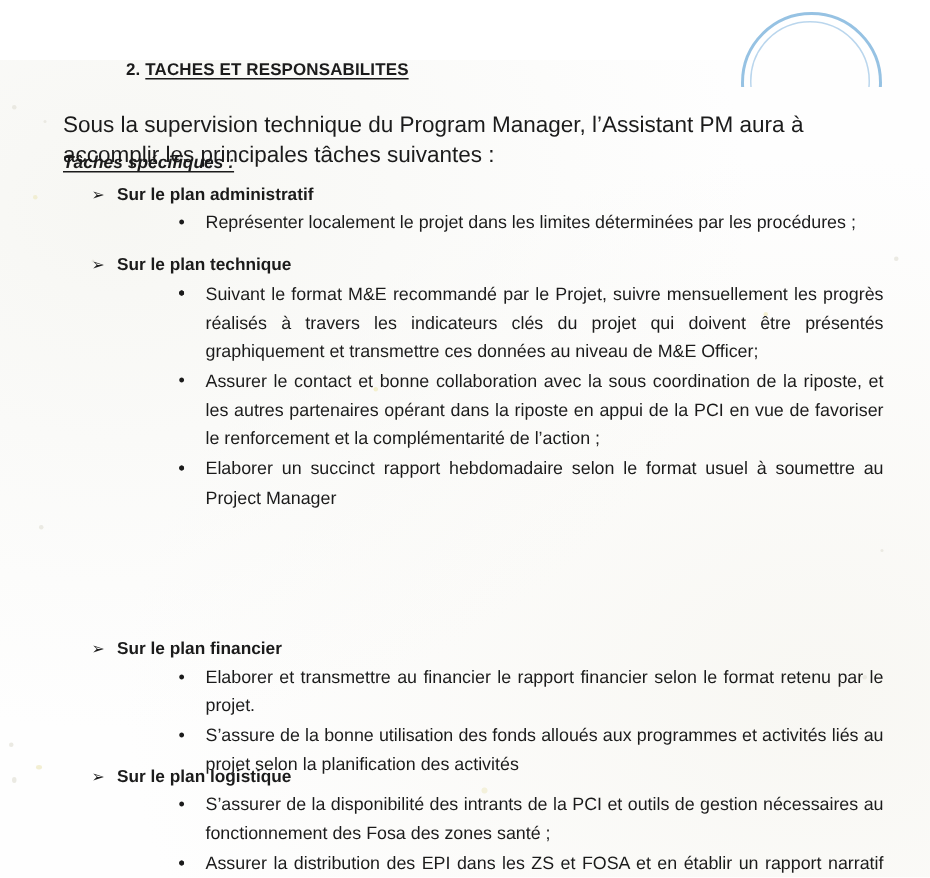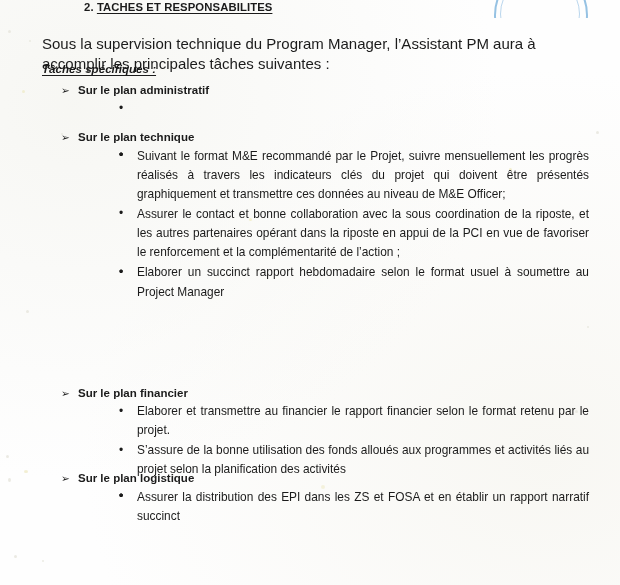--- a/index.html
+++ b/index.html
@@ -18,20 +18,21 @@
   }
 
   
   .page {
     position: absolute;
     inset: 0;
     background:
       radial-gradient(ellipse at 12% 18%, rgba(246,246,242,0.9) 0%, rgba(255,255,255,0) 55%),
       radial-gradient(ellipse at 88% 78%, rgba(247,246,241,0.85) 0%, rgba(255,255,255,0) 60%),
       #fefefe;
+    margin-top: 40px;
   }
 
   .scan-speck {
     position: absolute;
     background: #e8e6de;
     border-radius: 50%;
     opacity: .85;
     pointer-events: none;
   }
 
@@ -226,20 +227,21 @@
     <div class="sub-head">Tâches spécifiques :</div>
 
     <div class="grp" style="top:82px;">
       <div class="grp-title">
         <span class="arrow">➢</span>
         <span>Sur le plan administratif</span>
       </div>
       <ul class="bullets">
         <li class="nojust">
           <span class="dot">•</span>
+          <span>Représenter localement le projet dans les limites déterminées par les procédures ;</span>
         </li>
       </ul>
     </div>
 
     <div class="grp" style="top:129px;">
       <div class="grp-title">
         <span class="arrow">➢</span>
         <span>Sur le plan technique</span>
       </div>
       <ul class="bullets">
@@ -285,20 +287,21 @@
     </div>
 
     <div class="grp" style="top:470px;">
       <div class="grp-title">
         <span class="arrow">➢</span>
         <span>Sur le plan logistique</span>
       </div>
       <ul class="bullets">
         <li>
           <span class="dot">•</span>
+          <span>S’assurer de la disponibilité des intrants de la PCI et outils de gestion nécessaires au fonctionnement des Fosa des zones santé ;</span>
         </li>
         <li>
           <span class="dot">•</span>
         </li>
         <li>
           <span class="dot">•</span>
           <span>Assurer la distribution des EPI dans les ZS et FOSA et en établir un rapport narratif succinct</span>
         </li>
       </ul>
     </div>

